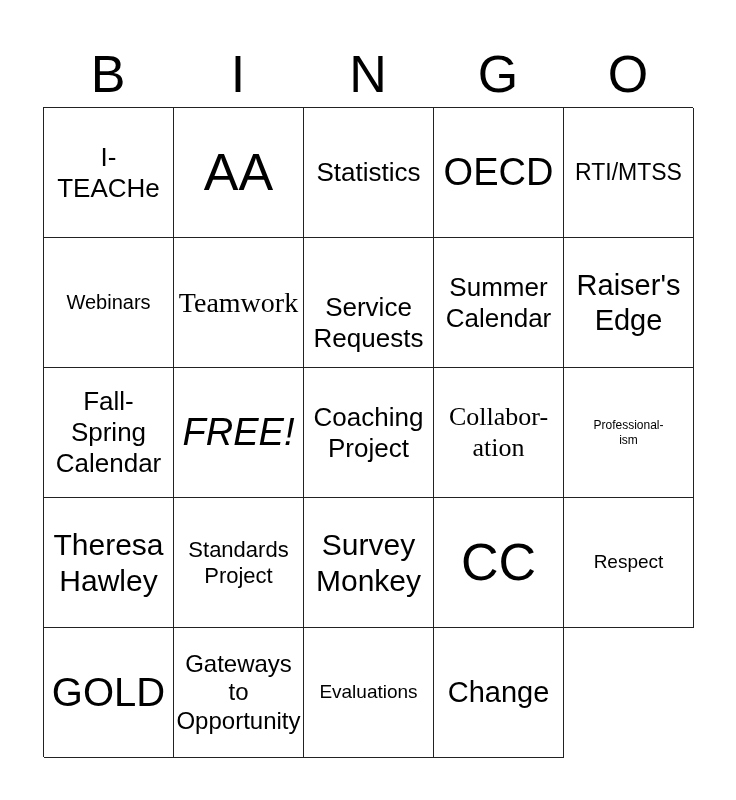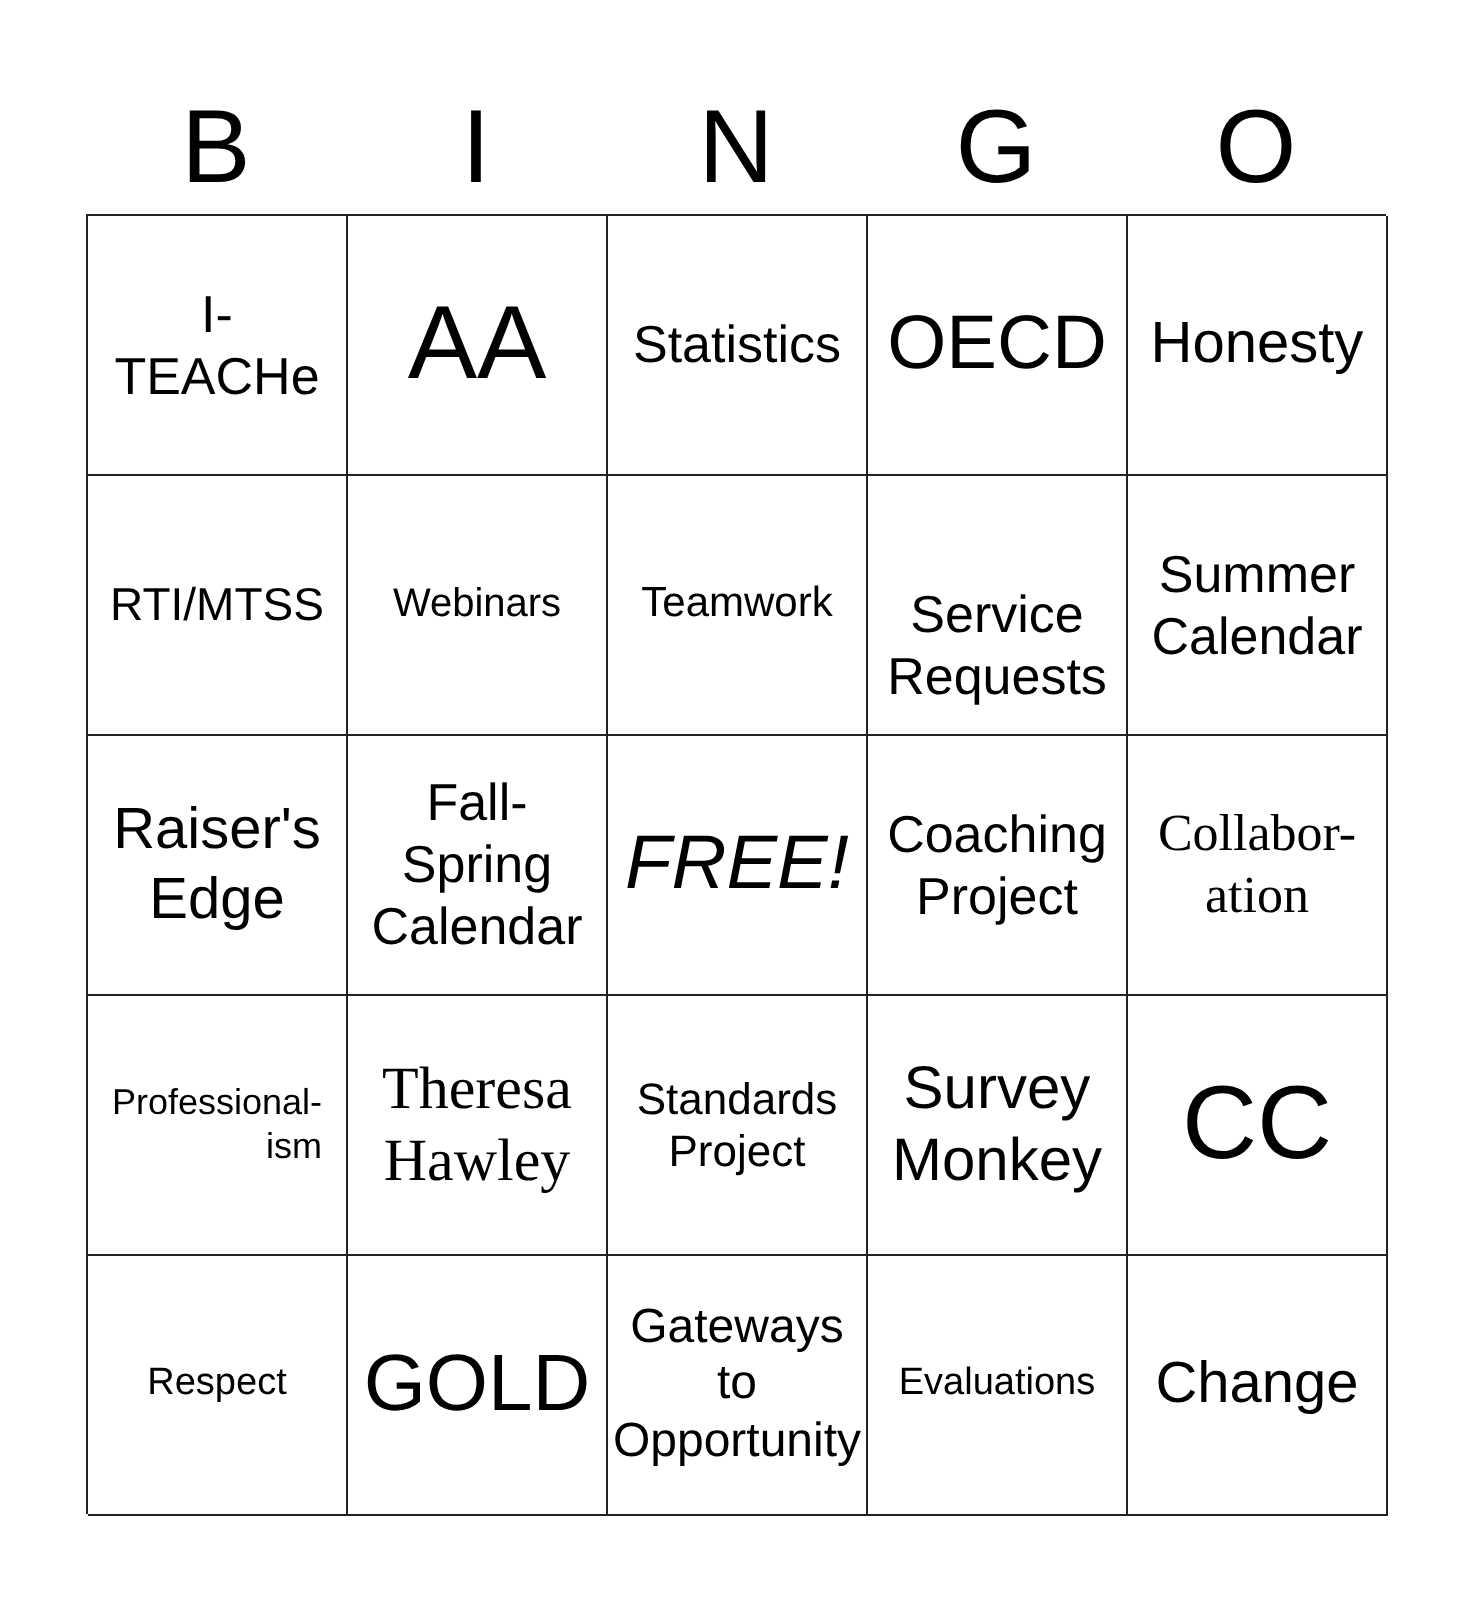--- a/index.html
+++ b/index.html
@@ -31,30 +31,27 @@
     <div class="cell">
       <span style="font-size: 52px; white-space: pre-line;">AA</span>
     </div>
     <div class="cell">
       <span style="font-size: 26px; white-space: pre-line;">Statistics</span>
     </div>
     <div class="cell">
       <span style="font-size: 38px; white-space: pre-line;">OECD</span>
     </div>
     <div class="cell">
-      <span style="font-size: 29px; white-space: pre-line;">Honesty</span>
-    </div>
-    <div class="cell">
       <span style="font-size: 23px; white-space: pre-line;">RTI/MTSS</span>
     </div>
     <div class="cell">
       <span style="font-size: 20px; white-space: pre-line;">Webinars</span>
     </div>
     <div class="cell">
-      <span style="font-size: 21px; white-space: pre-line;">Teamwork</span>
+      <span style="font-size: 28px; white-space: pre-line; font-family: Liberation Serif, serif;">Teamwork</span>
     </div>
     <div class="cell">
       <span style="font-size: 26px; white-space: pre-line; margin-top: 40px;">Service
 Requests</span>
     </div>
     <div class="cell">
       <span style="font-size: 26px; white-space: pre-line;">Summer
 Calendar</span>
     </div>
     <div class="cell">
@@ -71,25 +68,25 @@
     </div>
     <div class="cell">
       <span style="font-size: 26px; white-space: pre-line;">Coaching
 Project</span>
     </div>
     <div class="cell">
       <span style="font-size: 26px; white-space: pre-line; font-family: Liberation Serif, serif;">Collabor-
 ation</span>
     </div>
     <div class="cell">
-      <span style="font-size: 18px; white-space: pre-line; text-align: right;">Professional-
+      <span style="font-size: 12px; white-space: pre-line;">Professional-
 ism</span>
     </div>
     <div class="cell">
-      <span style="font-size: 30px; white-space: pre-line; font-family: Liberation Serif, serif;">Theresa
+      <span style="font-size: 30px; white-space: pre-line;">Theresa
 Hawley</span>
     </div>
     <div class="cell">
       <span style="font-size: 22px; white-space: pre-line;">Standards
 Project</span>
     </div>
     <div class="cell">
       <span style="font-size: 30px; white-space: pre-line;">Survey
 Monkey</span>
     </div>

